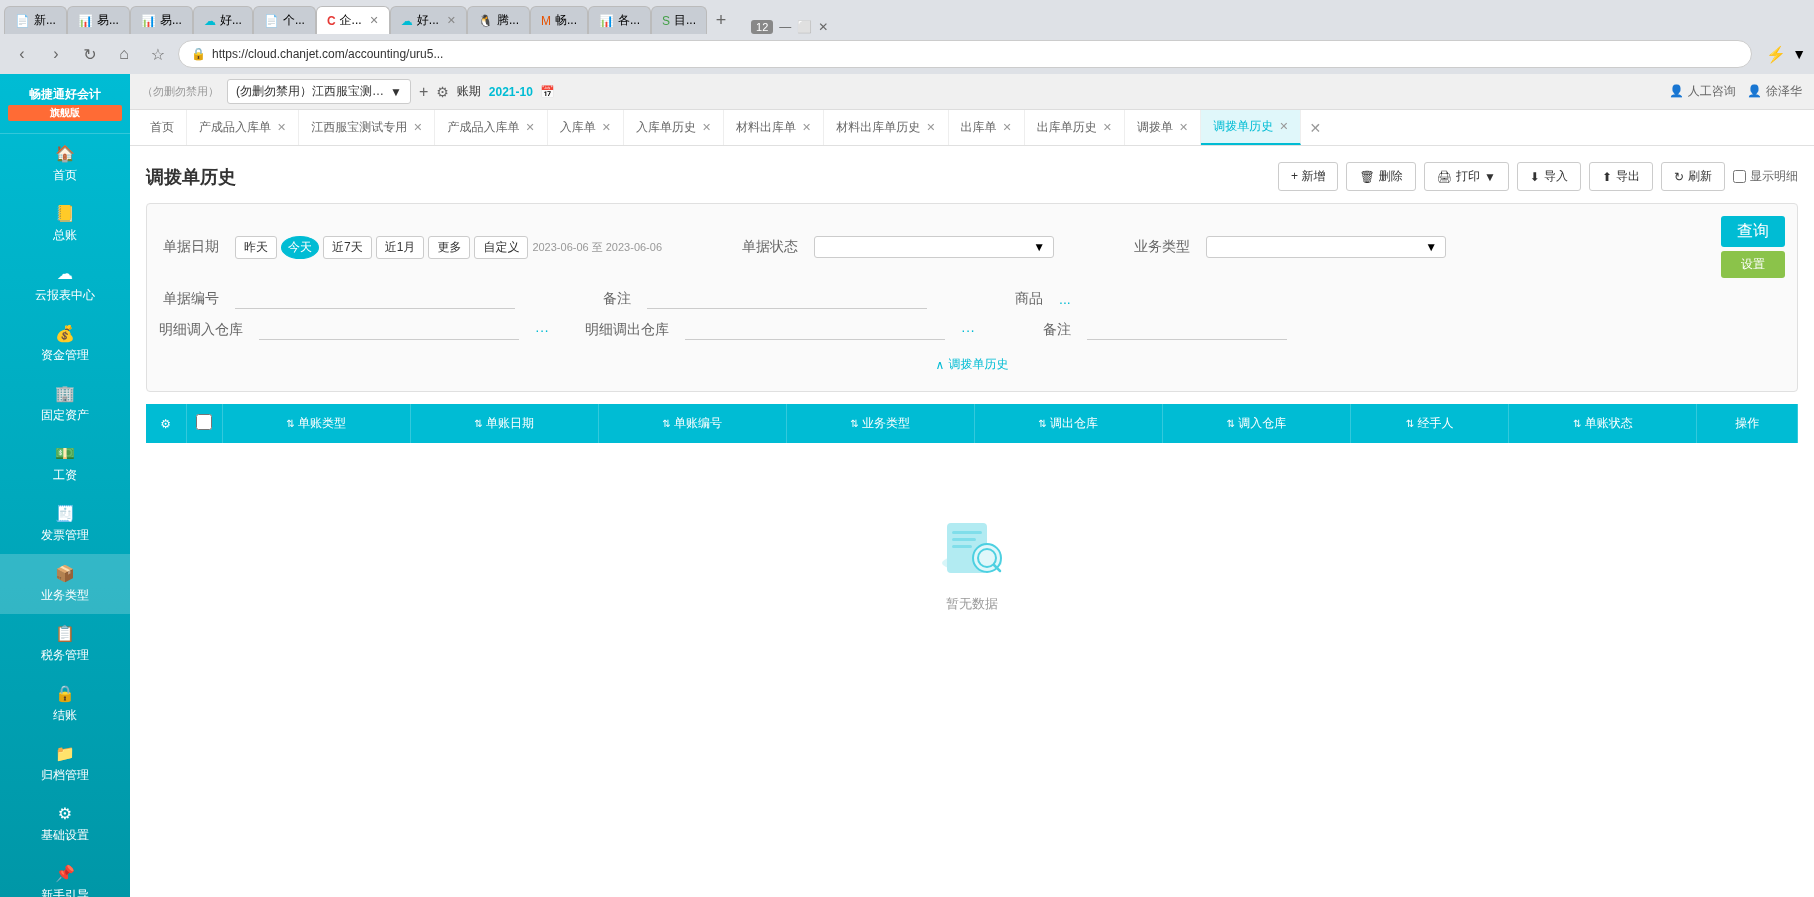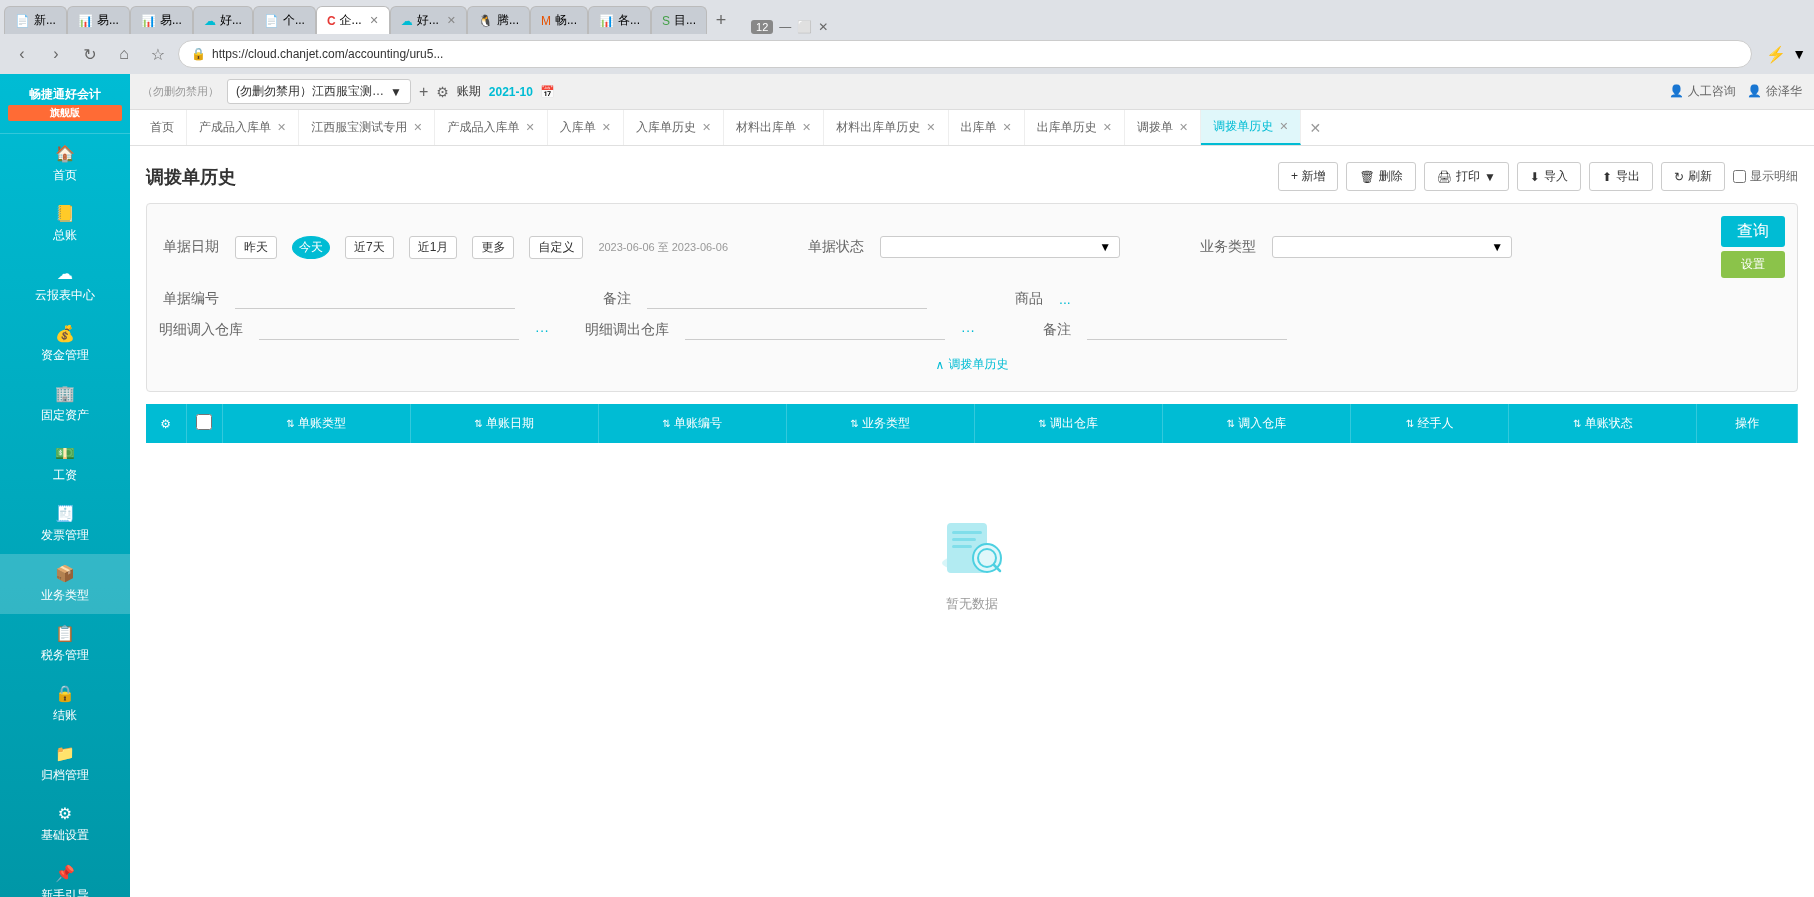--- a/index.html
+++ b/index.html
@@ -52,21 +52,21 @@
     .page-title { font-size: 18px; font-weight: bold; color: #333; }
     .header-actions { display: flex; align-items: center; gap: 8px; }
     .action-btn { padding: 5px 12px; border: 1px solid #ccc; background: white; border-radius: 3px; font-size: 12px; cursor: pointer; display: flex; align-items: center; gap: 4px; color: #333; }
     .show-col-label { font-size: 12px; color: #666; display: flex; align-items: center; gap: 4px; }
 
     
     .filter-panel { border: 1px solid #e0e0e0; border-radius: 4px; padding: 12px; margin-bottom: 12px; background: #fafafa; }
     .filter-row { display: flex; align-items: center; gap: 16px; margin-bottom: 10px; }
     .filter-row:last-child { margin-bottom: 0; }
     .filter-label { font-size: 14px; color: #666; white-space: nowrap; min-width: 60px; text-align: right; }
-    .filter-date-btns { display: flex; align-items: center; gap: 15px; }
+    .filter-date-btns { display: flex; align-items: center; gap: 4px; }
     .date-btn { padding: 2px 8px; border: 1px solid #ccc; background: white; border-radius: 3px; font-size: 12px; cursor: pointer; color: #333; }
     .date-btn.active { background: #00bcd4; color: white; border-color: #00bcd4; border-radius: 50%; padding: 2px 6px; }
     .date-range { font-size: 11px; color: #999; }
     .filter-select { display: flex; align-items: center; border: 1px solid #ccc; background: white; border-radius: 3px; padding: 3px 8px; font-size: 12px; min-width: 200px; justify-content: space-between; cursor: pointer; }
     .filter-input-wide { border: none; border-bottom: 1px solid #ccc; background: transparent; padding: 3px 4px; font-size: 12px; width: 300px; }
     .filter-dots { color: #00bcd4; cursor: pointer; font-size: 14px; }
     .collapse-btn { display: flex; align-items: center; gap: 4px; font-size: 12px; color: #00bcd4; cursor: pointer; justify-content: center; padding: 6px; }
 
     
     .data-table { width: 100%; border-collapse: collapse; font-size: 12px; }

